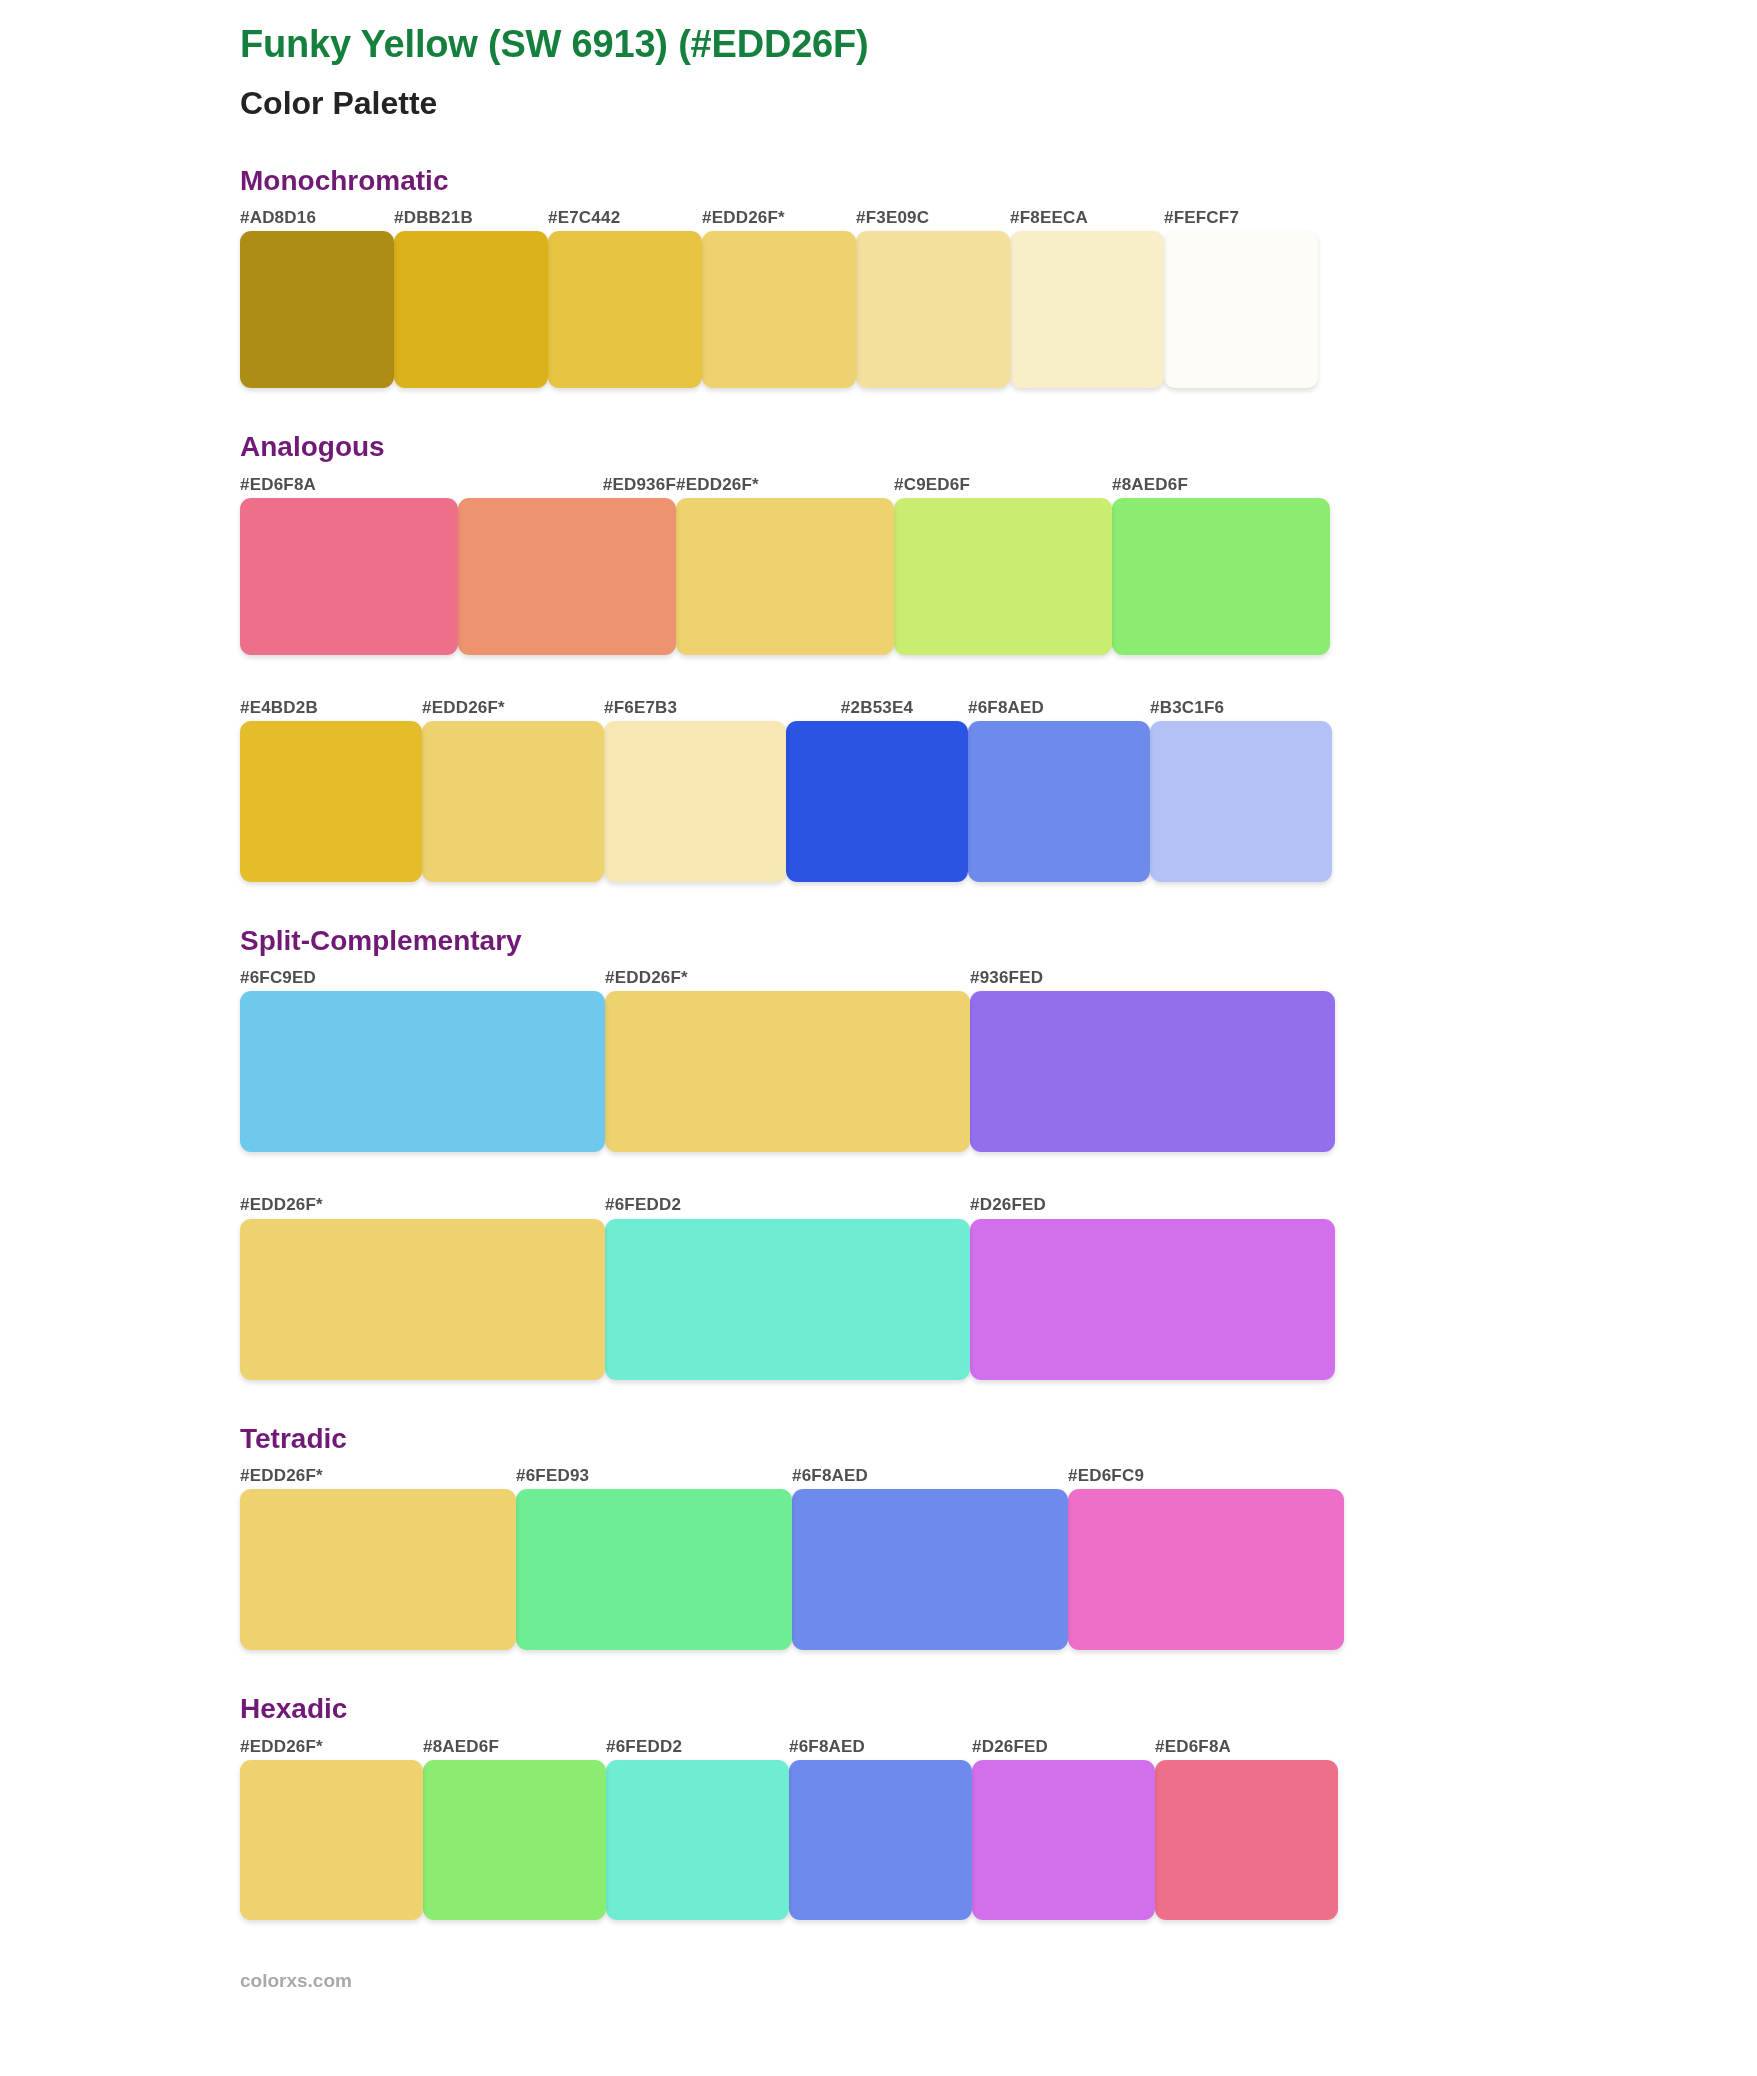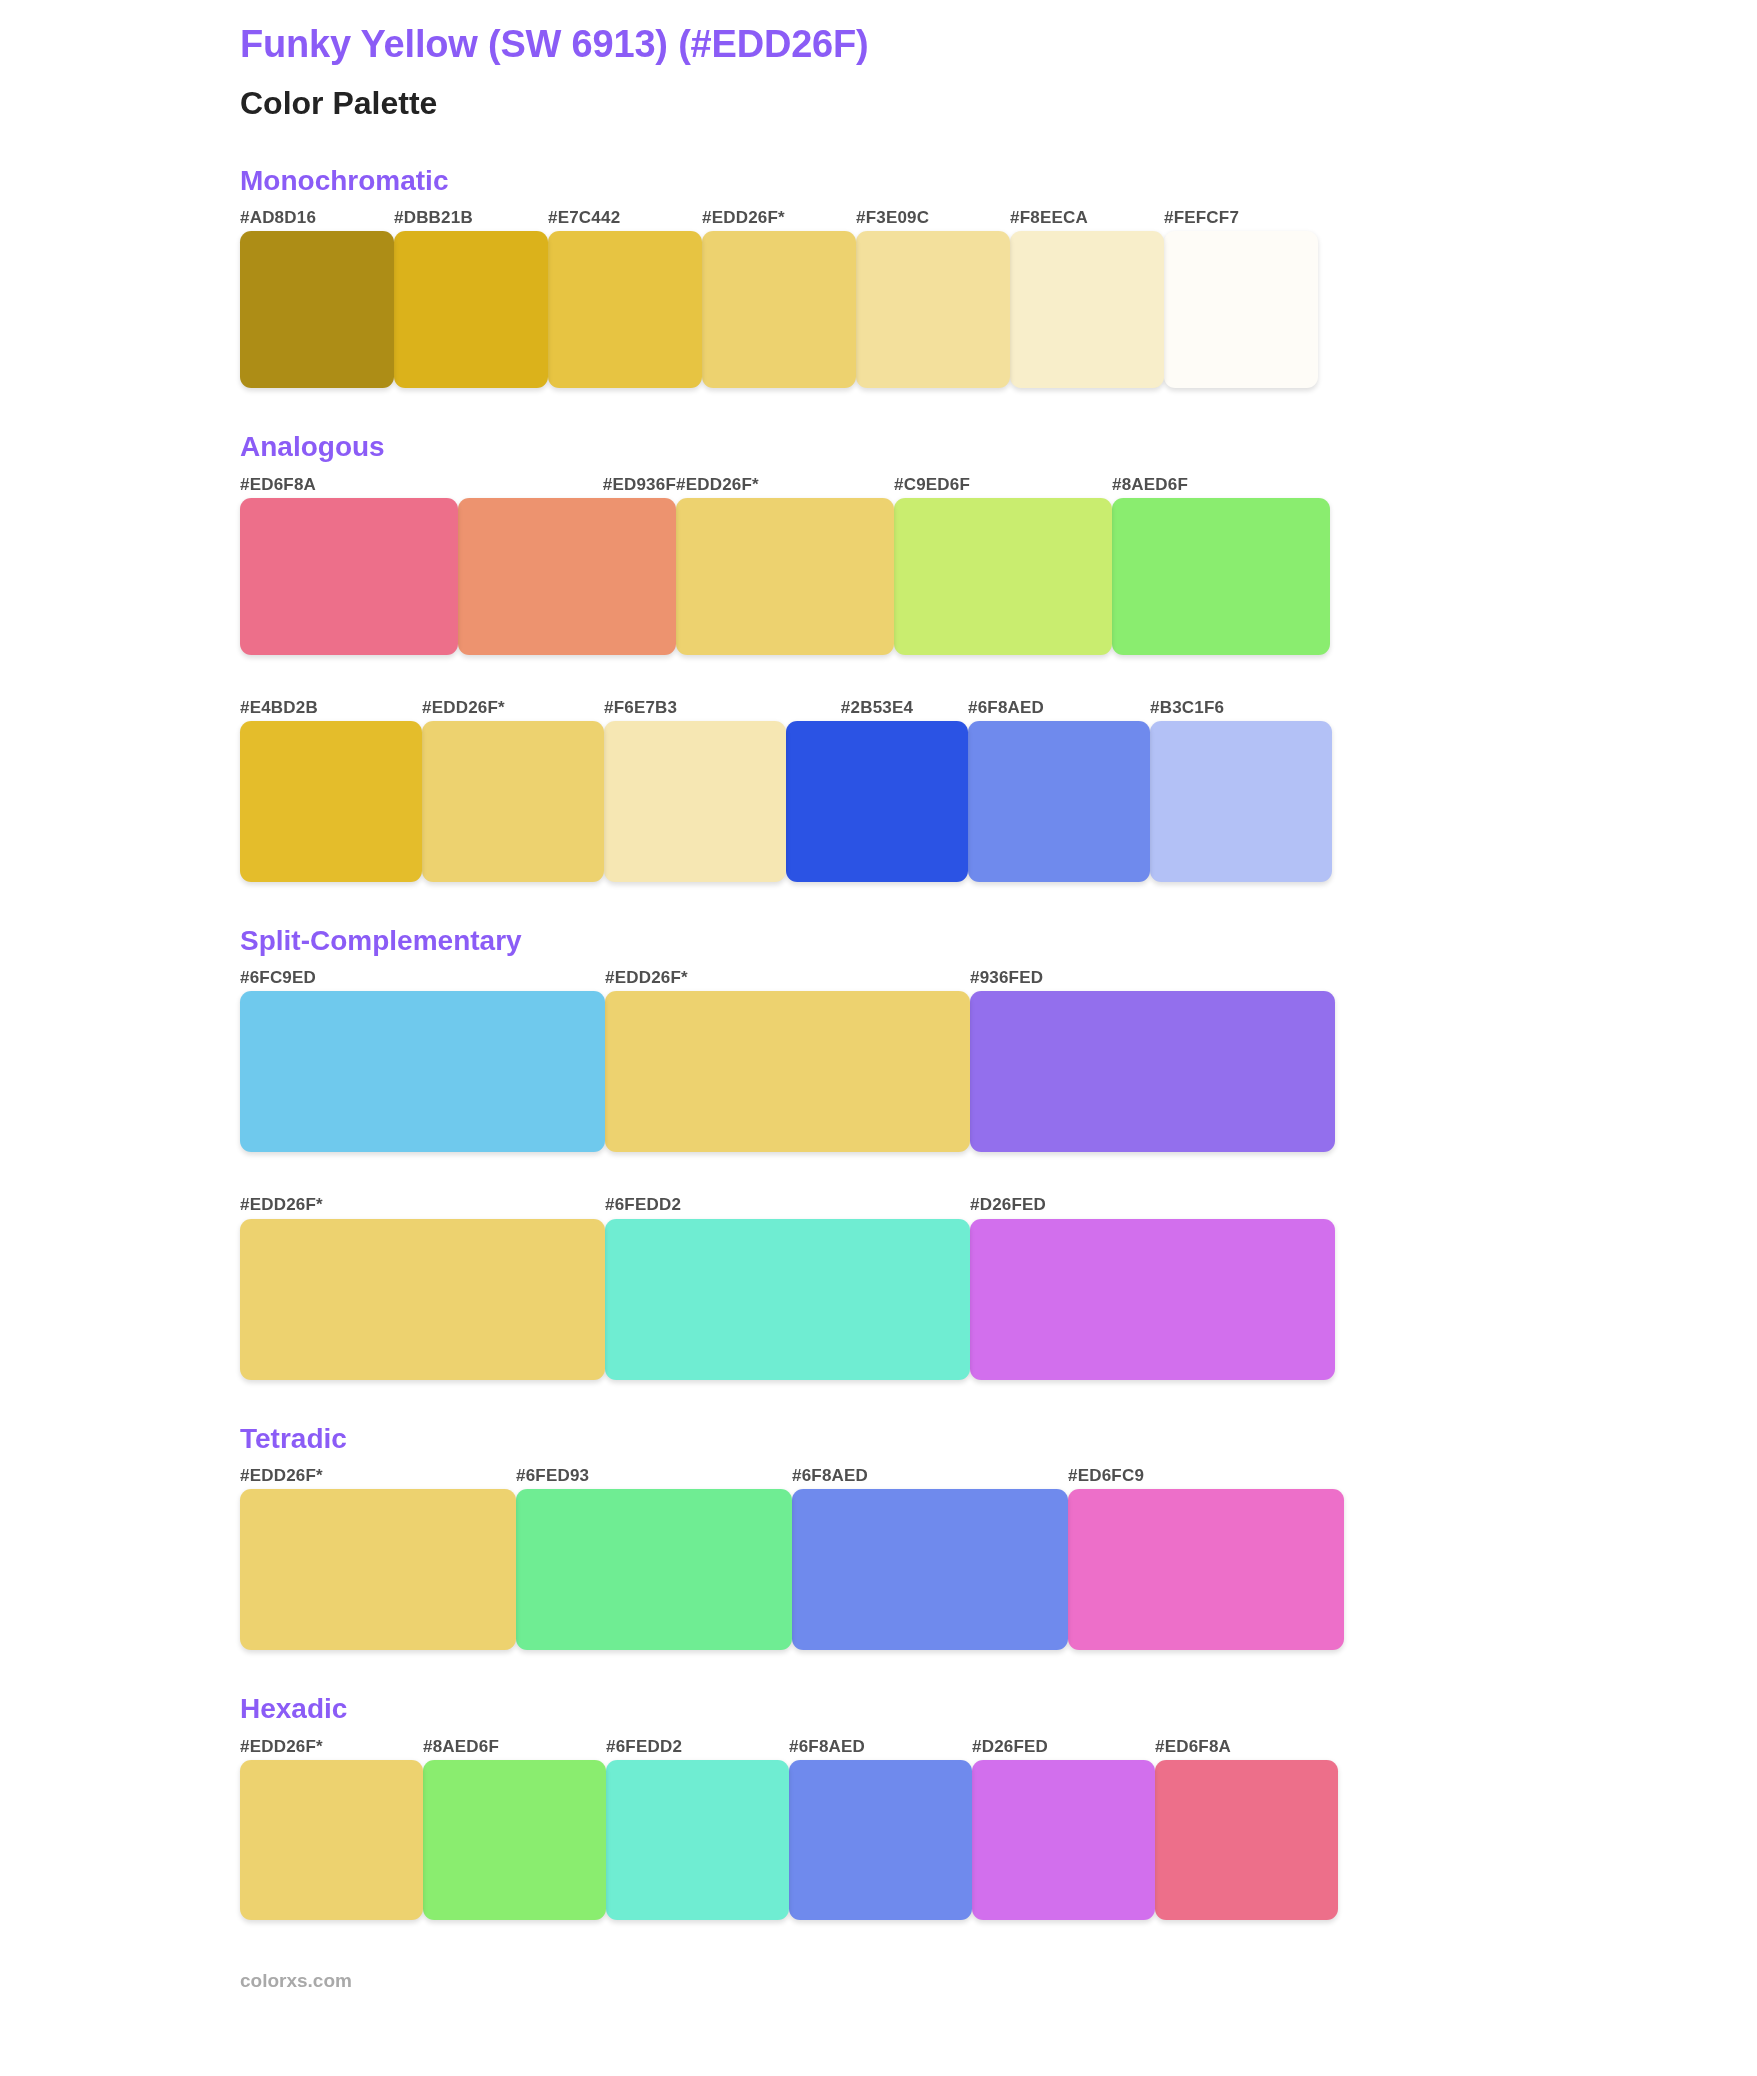--- a/index.html
+++ b/index.html
@@ -21,21 +21,21 @@
     box-sizing: border-box;
     padding: 0;
   }
   
   .header {
     padding: 22.4px 0 0 240px;
   }
   .page-title {
     font-size: 38px;
     font-weight: bold;
-    color: #8b5cf6;
+    color: #15803d;
     letter-spacing: -0.2px;
     margin: 0;
     line-height: 1.18;
   }
   .page-subtitle {
     font-size: 32px;
     font-weight: bold;
     color: #232323;
     margin: 17.6px 0 0 0;
     line-height: 1.18;
@@ -43,21 +43,21 @@
   
   .sections {
     margin-top: 42px;
   }
   .section {
     position: relative;
   }
   .section-title {
     font-size: 28px;
     font-weight: bold;
-    color: #8b5cf6;
+    color: #701a75;
     margin: 0 0 0 240px;
     padding: 0;
     line-height: 1.15;
   }
   .labels-row {
     display: flex;
     margin-left: 240px;
     margin-top: 11.2px;
   }
   .hex-label {

